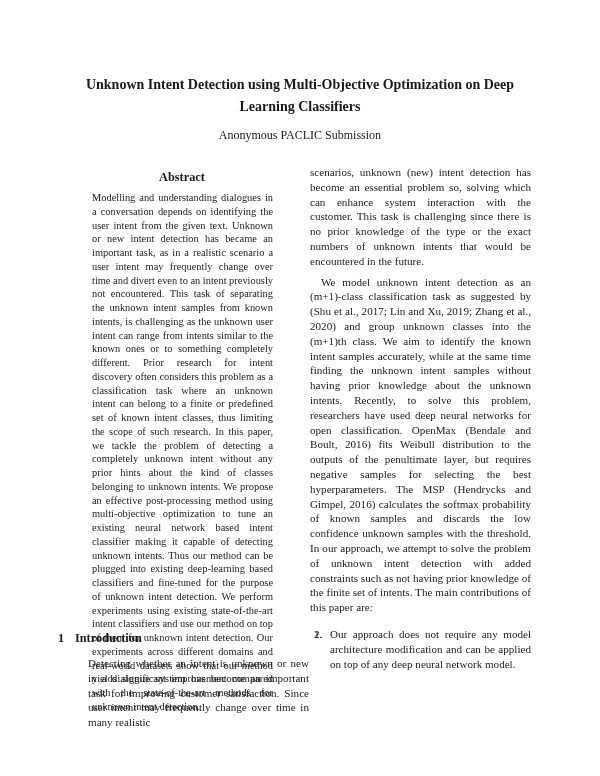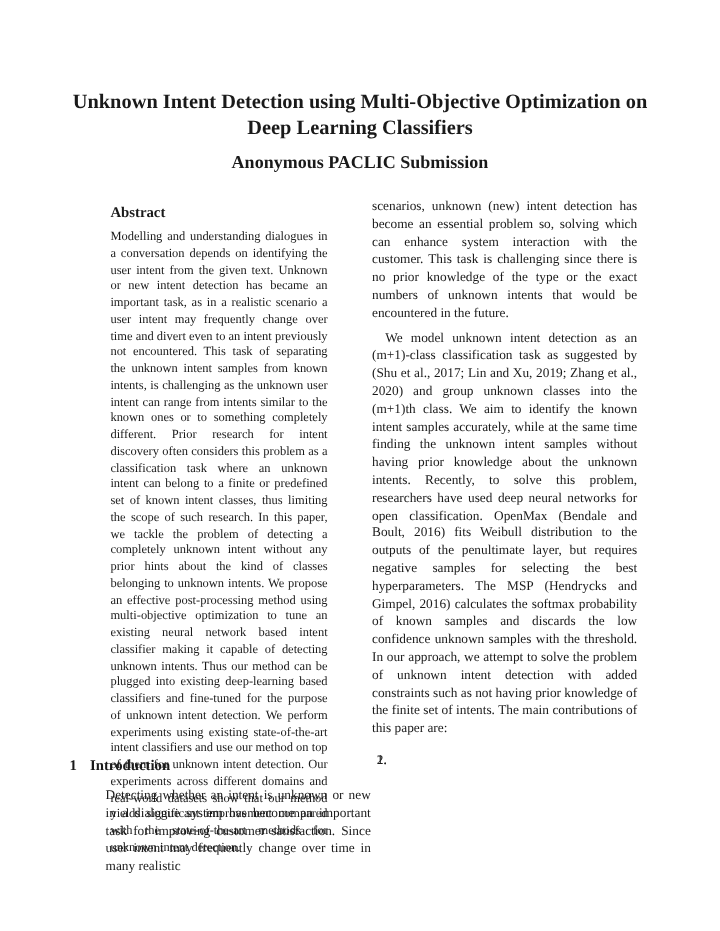--- a/index.html
+++ b/index.html
@@ -1,22 +1,22 @@
 <!DOCTYPE html>
 <html><head>
 <meta charset="utf-8">
 <style>
   html, body { margin: 0; padding: 0; background: #ffffff; }
   body { width: 600px; height: 776px; position: relative; overflow: hidden;
          font-family: "Liberation Serif", "DejaVu Serif", serif; color: #1a1a1a; }
   .title { position: absolute; top: 74px; left: 60px; width: 480px; text-align: center;
-           font-weight: bold; font-size: 17px; line-height: 22px; }
+           font-weight: bold; font-size: 14px; line-height: 22px; }
   .author { position: absolute; top: 128px; left: 60px; width: 480px; text-align: center;
-            font-weight: bold; font-size: 15px; }
-  .abs-head { position: absolute; top: 170px; left: 92px; width: 180px; text-align: left;
+            font-weight: normal; font-size: 12px; }
+  .abs-head { position: absolute; top: 170px; left: 92px; width: 180px; text-align: center;
               font-weight: bold; font-size: 12.3px; }
   .abstract { position: absolute; top: 191px; left: 92px; width: 181px; font-size: 10.4px;
               line-height: 13.75px; text-align: justify; hyphens: manual; }
   .sec-head { position: absolute; top: 631px; left: 58px; font-weight: bold; font-size: 12.3px; }
   .sec-head .num { display: inline-block; width: 17px; }
   .left-body { position: absolute; top: 656px; left: 88px; width: 221px; font-size: 11.1px;
                line-height: 14.8px; text-align: justify; }
   .right-col { position: absolute; top: 165px; left: 310px; width: 221px; font-size: 11.1px;
                line-height: 14.8px; text-align: justify; }
   p { margin: 0; }
@@ -43,17 +43,18 @@
 
   <div class="right-col">
     <p>scenarios, unknown (new) intent detection has become an essential problem so, solving which can enhance system interaction with the customer. This task is challenging since there is no prior knowledge of the type or the exact numbers of unknown intents that would be encountered in the future.</p>
     <p class="indent para-gap">We model unknown intent detection as an (m+1)-class classification task as suggested by (Shu et al., 2017; Lin and Xu, 2019; Zhang et al., 2020) and group unknown classes into the (m+1)th class. We aim to identify the known intent samples accurately, while at the same time finding the unknown intent samples without having prior knowledge about the unknown intents. Recently, to solve this problem, researchers have used deep neural networks for open classification. OpenMax (Bendale and Boult, 2016) fits Weibull distribution to the outputs of the penultimate layer, but requires negative samples for selecting the best hyperparameters. The MSP (Hendrycks and Gimpel, 2016) calculates the softmax probability of known samples and discards the low confidence unknown samples with the threshold. In our approach, we attempt to solve the problem of unknown intent detection with added constraints such as not having prior knowledge of the finite set of intents. The main contributions of this paper are:</p>
     <ol class="contrib">
       <li>
         <span class="marker">1.</span>
       </li>
       <li>
         <span class="marker">2.</span>
+        <span>Our approach does not require any model architecture modification and can be applied on top of any deep neural network model.</span>
       </li>
     </ol>
 
   </div>
 </div>
 
 </body></html>

